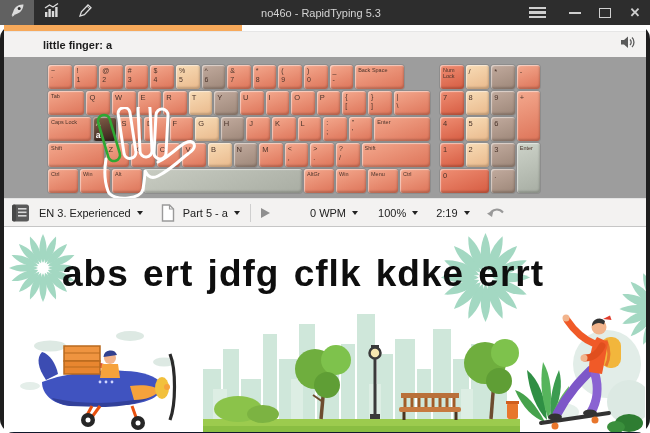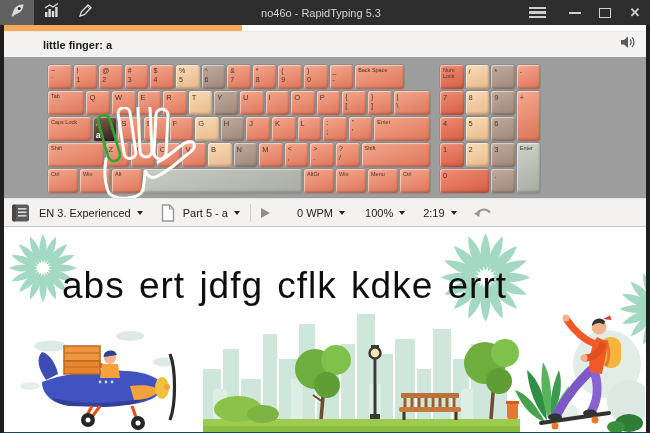--- a/index.html
+++ b/index.html
@@ -11,21 +11,21 @@
   .tb-tool{width:34px;height:100%;display:flex;align-items:center;justify-content:center;cursor:default;}
   .tb-tool.active{background:#616161;}
   .tb-title{position:absolute;left:0;right:8px;text-align:center;color:#d4d4d4;font-size:11px;pointer-events:none;}
   .tb-controls{margin-left:auto;display:flex;align-items:center;height:100%;}
   .tb-ctl{width:30px;height:100%;display:flex;align-items:center;justify-content:center;}
   .menu-lines div{width:17px;height:2.5px;background:#cfcfcf;margin:2px 0;}
   .min-glyph{width:12px;height:2px;background:#cfcfcf;}
   .max-glyph{width:10px;height:8px;border:1.5px solid #cfcfcf;}
   .close-glyph{color:#cfcfcf;font-size:13px;font-weight:bold;line-height:1;}
   
-  .body{position:relative;border-left:4px solid #1e1e1e;border-right:4px solid #1e1e1e;height:408px;background:#0c4a6e;}
+  .body{position:relative;border-left:4px solid #1e1e1e;border-right:4px solid #1e1e1e;height:408px;background:#0f172a;border-radius:14px;}
   
   .progress{height:6px;background:#fdfdfd;border-bottom:1px solid #e6e6e6;}
   .progress-fill{height:100%;background:#f7a95a;width:0;}
   
   .hintbar{height:25px;background:#f3f2f1;display:flex;align-items:center;padding:0 10px 0 39px;box-sizing:border-box;}
   .hint-text{font-size:11px;font-weight:bold;color:#1d1d1d;}
   .hint-speaker{margin-left:auto;}
   
   .kbarea{position:relative;height:141px;background:#9d9d9d;overflow:hidden;}
   .kb-main{position:absolute;left:44px;top:8px;}
@@ -51,21 +51,21 @@
   
   .statusbar{height:29px;background:#f3f2f1;border-top:1px solid #e4e4e4;border-bottom:1px solid #c6c6c6;
              display:flex;align-items:center;padding-left:6px;box-sizing:border-box;font-size:11px;color:#222;}
   .sb-item{display:flex;align-items:center;}
   .caret{width:0;height:0;border-left:3.5px solid transparent;border-right:3.5px solid transparent;border-top:4px solid #222;margin-left:6px;}
   .sb-sep{width:1px;height:18px;background:#cfcfcf;margin:0 10px;}
   .play-tri{width:0;height:0;border-top:5.5px solid transparent;border-bottom:5.5px solid transparent;border-left:9px solid #8f8f8f;}
   
   .typing-area{position:relative;height:205px;background:#fff;overflow:hidden;}
   .flower{position:absolute;z-index:1;}
-  .typing-text{position:absolute;left:58px;top:38px;z-index:5;font-size:37px;font-weight:normal;color:#0e0e0e;
+  .typing-text{position:absolute;left:58px;top:26px;z-index:5;font-size:37px;font-weight:bold;color:#0e0e0e;
                letter-spacing:1px;word-spacing:3px;white-space:nowrap;}
   .illus{position:absolute;z-index:2;}
 </style>
 </head>
 <body>
 
 <div class="window">
 
   <div class="titlebar">
     <div class="tb-tools">
@@ -435,21 +435,21 @@
         </svg>
       </span>
       <span class="sb-item" style="margin-left:8px;">
         <span>Part 5 - a</span>
         <span class="caret"></span>
       </span>
       <span class="sb-sep"></span>
       <span class="sb-item">
           <span class="play-tri"></span>
         </span>
-      <span class="sb-item" style="margin-left:14px;padding-left:13px;">
+      <span class="sb-item" style="margin-left:27px;padding-left:13px;">
         <span>0 WPM</span>
         <span class="caret"></span>
       </span>
       <span class="sb-item" style="margin-left:20px;">
         <span>100%</span>
         <span class="caret"></span>
       </span>
       <span class="sb-item" style="margin-left:18px;">
         <span>2:19</span>
         <span class="caret"></span>

